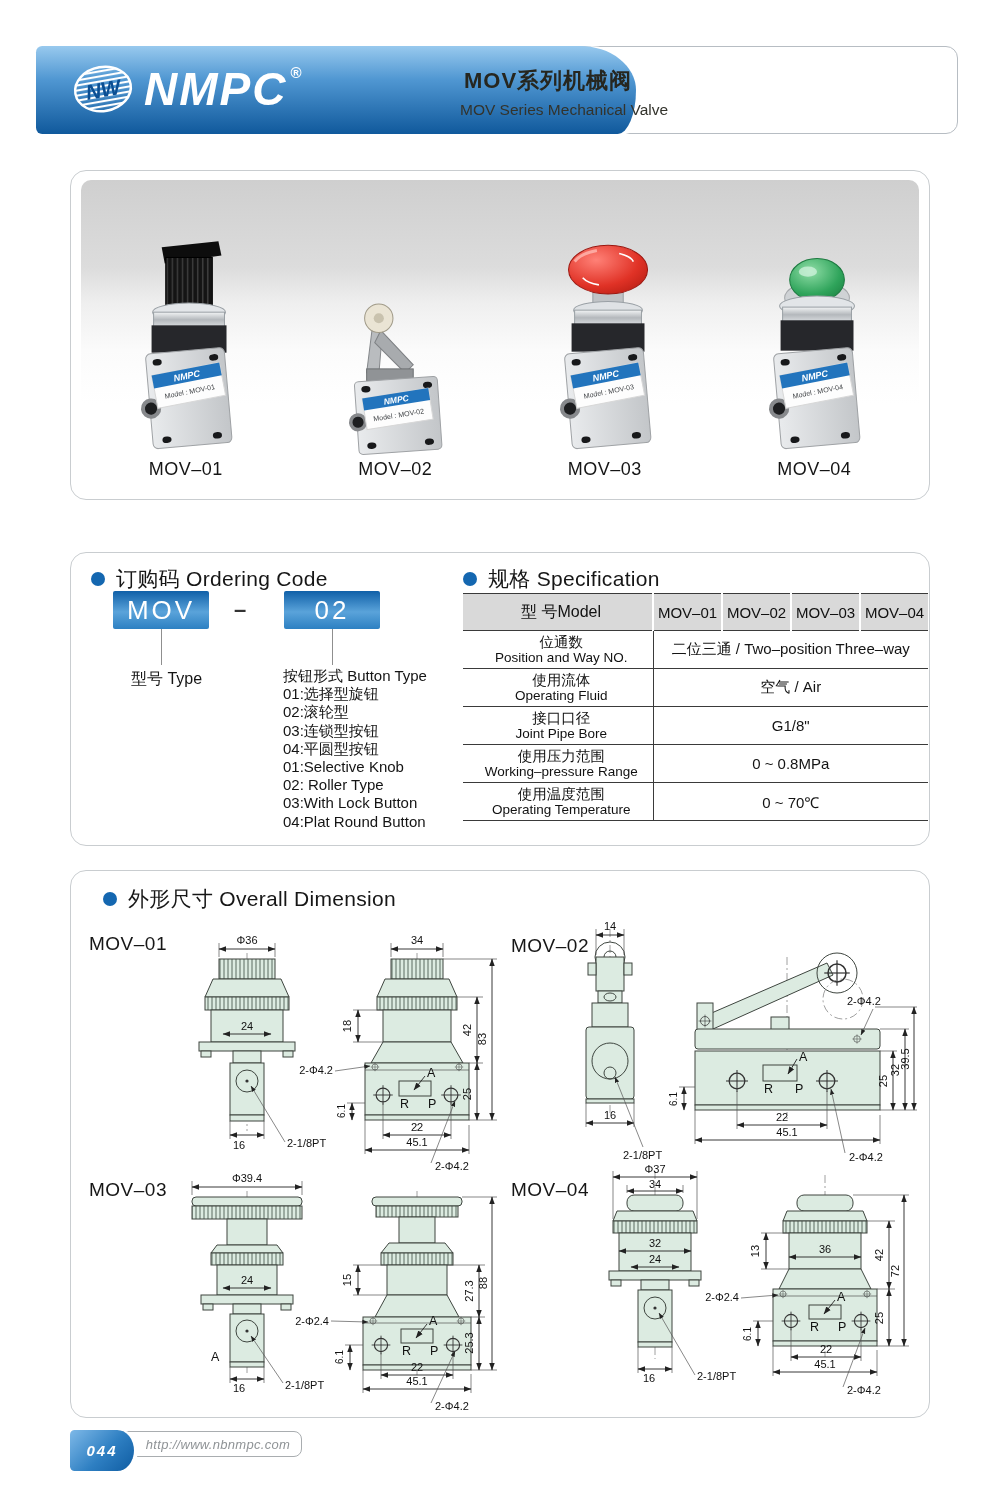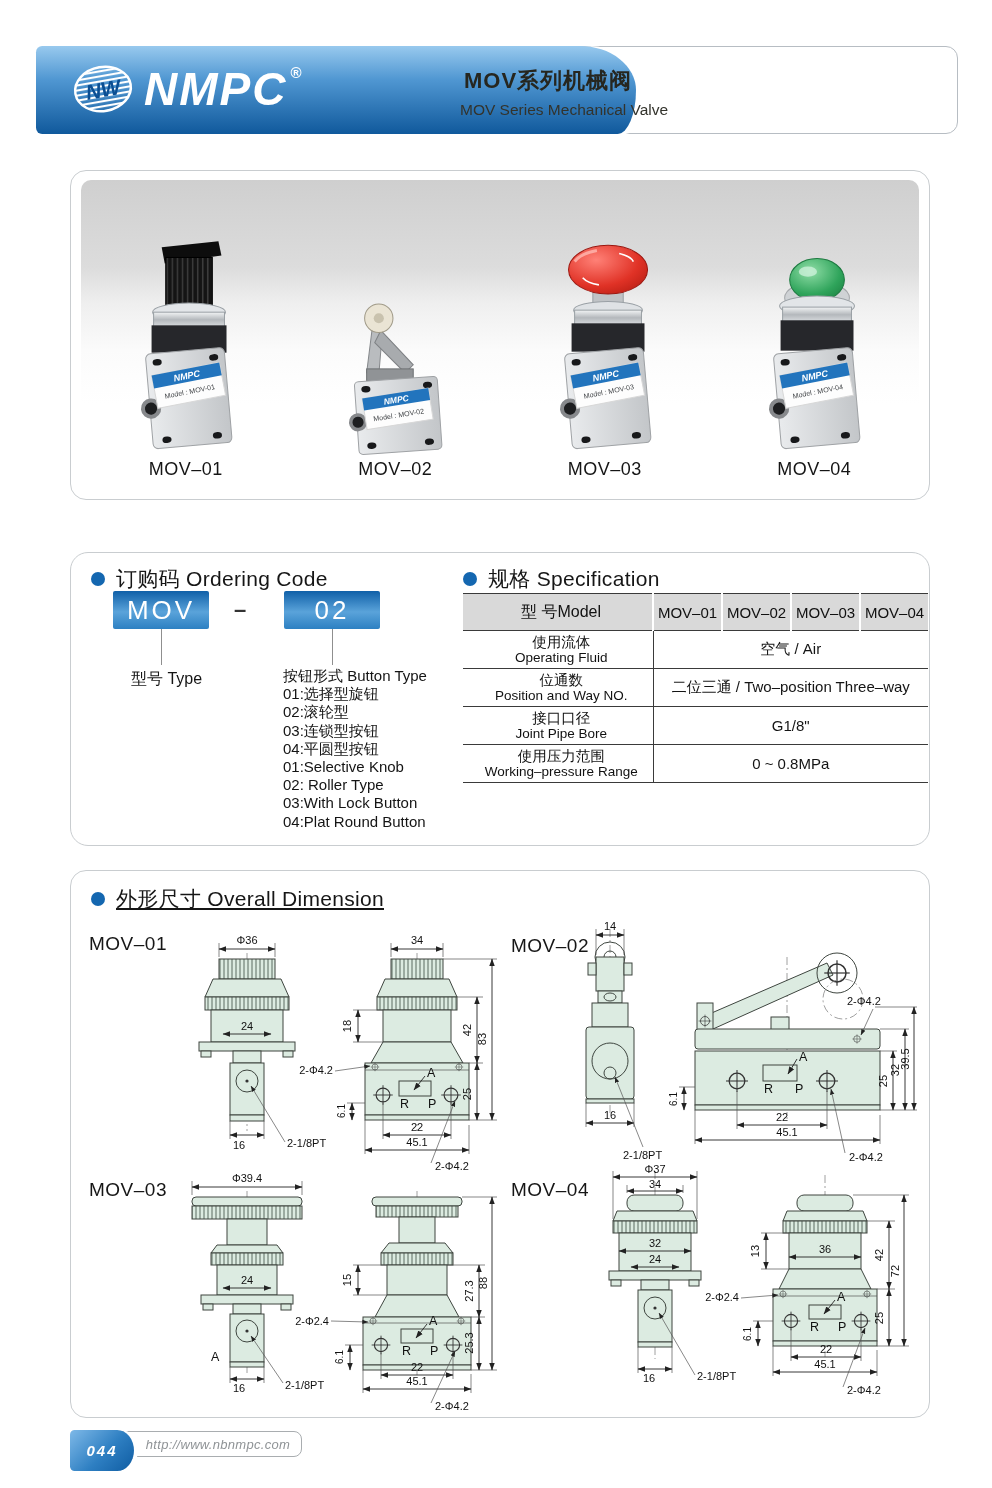--- a/index.html
+++ b/index.html
@@ -28,21 +28,21 @@
   .photos{left:70px;top:170px;width:858px;height:328px;}
   .backdrop{position:absolute;left:10px;top:9px;right:10px;bottom:9px;border-radius:10px;
             background:linear-gradient(180deg,#cfcfcf 0%,#dcdcdc 28%,#efefef 40%,#fbfbfb 55%,#ffffff 72%);}
   .photo-row{position:absolute;left:10px;top:9px;right:10px;bottom:9px;display:flex;}
   .photo-cell{flex:1;display:flex;flex-direction:column;align-items:center;justify-content:flex-end;
               padding-bottom:10px;}
   .photo-cell svg{display:block;}
   .photo-label{font-size:18px;color:#151515;letter-spacing:.5px;margin-top:2px;}
 
   
-  .mid{left:70px;top:552px;width:858px;height:292px;border-radius:18px;}
+  .mid{left:70px;top:552px;width:858px;height:292px;}
   .heading{position:absolute;display:flex;align-items:center;font-size:21px;color:#161616;
            letter-spacing:.3px;white-space:nowrap;}
   .heading .dot{width:14px;height:14px;border-radius:50%;background:#1467b0;margin-right:11px;flex:none;}
   .code-box{position:absolute;width:96px;height:38px;border-radius:2px;
             background:linear-gradient(180deg,#1060a8 0%,#5aa3da 55%,#2d80c2 100%);
             color:#fff;font-size:26px;font-weight:400;letter-spacing:3px;
             display:flex;align-items:center;justify-content:center;}
   .code-dash{position:absolute;font-size:22px;font-weight:700;color:#333;}
   .stem{position:absolute;width:1px;background:#8f8f8f;}
   .ord-label{position:absolute;font-size:16px;color:#141414;}
@@ -310,52 +310,59 @@
     <tbody>
         <tr class="head">
       <td class="lbl">型 号Model</td>
       <td class="mod">MOV–01</td>
       <td class="mod">MOV–02</td>
       <td class="mod">MOV–03</td>
       <td class="mod">MOV–04</td>
     </tr>
     <tr>
       <td class="lbl">
+        <div class="zh">位通数</div>
+        <div class="en">Position and Way NO.</div>
+      </td>
+      <td class="val" colspan="4">二位三通 / Two–position Three–way</td>
+    </tr>
+    <tr>
+      <td class="lbl">
         <div class="zh">使用流体</div>
         <div class="en">Operating Fluid</div>
       </td>
       <td class="val" colspan="4">空气 / Air</td>
-    </tr>
-    <tr>
-      <td class="lbl">
-        <div class="zh">位通数</div>
-        <div class="en">Position and Way NO.</div>
-      </td>
-      <td class="val" colspan="4">二位三通 / Two–position Three–way</td>
     </tr>
     <tr>
       <td class="lbl">
         <div class="zh">接口口径</div>
         <div class="en">Joint Pipe Bore</div>
       </td>
       <td class="val" colspan="4">G1/8"</td>
     </tr>
     <tr>
       <td class="lbl">
         <div class="zh">使用压力范围</div>
         <div class="en">Working–pressure Range</div>
       </td>
       <td class="val" colspan="4">0 ~ 0.8MPa</td>
     </tr>
+    <tr>
+      <td class="lbl">
+        <div class="zh">使用温度范围</div>
+        <div class="en">Operating Temperature</div>
+      </td>
+      <td class="val" colspan="4">0 ~ 70℃</td>
+    </tr>
   </tbody>
     </table>
 </div>
 
 <div class="section dims">
-  <div class="heading" style="left:20px;top:14px;text-decoration:underline;">
+  <div class="heading" style="left:32px;top:14px;">
     <span class="dot"></span>
     <span>外形尺寸 Overall Dimension</span>
   </div>
 
   <div class="dwblock" style="left:16px;top:52px;width:412px;height:250px;">
     <span class="dwname" style="left:2px;top:10px;">MOV–01</span>
     <svg class="dw" width="412" height="250" viewBox="0 0 412 250">
       <g>
         <line class="cl" x1="160" y1="30" x2="160" y2="208"></line>
         <rect class="kn" x="132" y="36" width="56" height="20"></rect>

